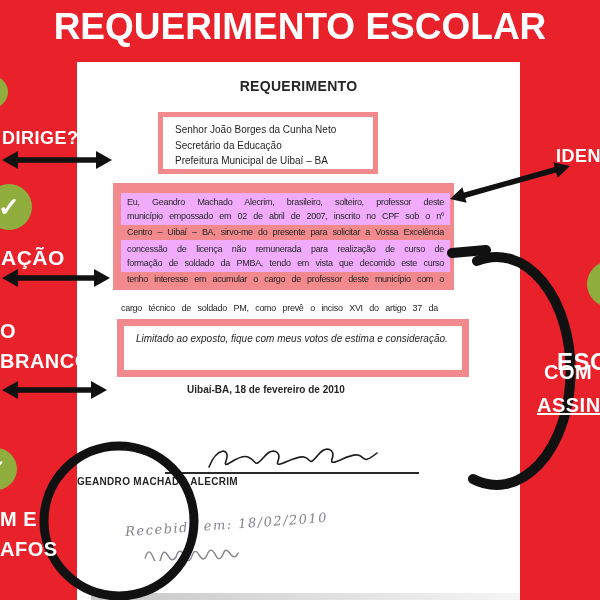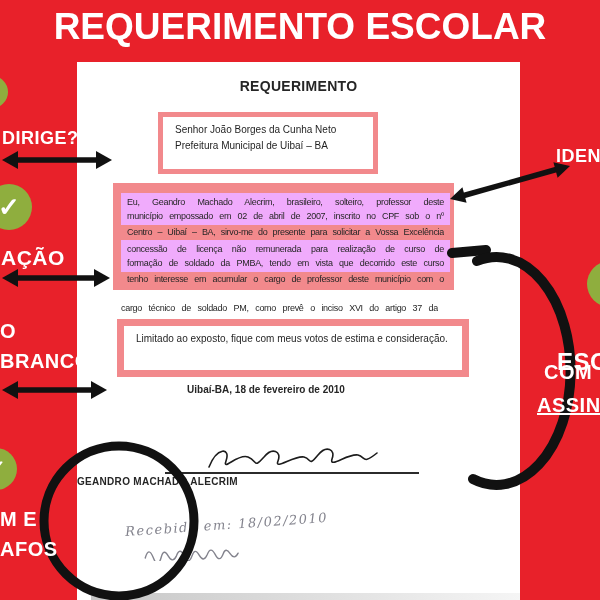--- a/index.html
+++ b/index.html
@@ -21,21 +21,21 @@
   .address-box .aline{font-size:10px;color:#1f1f1f;line-height:15.5px;}
   .pink-wrap{position:absolute;left:36px;top:121px;width:341px;
     background:#F2898C;padding:10px 4px 4px 8px;box-sizing:border-box;}
   .bline{font-size:9px;letter-spacing:-0.3px;line-height:14.2px;height:14.2px;
     color:#262626;text-align:justify;text-align-last:justify;overflow:hidden;}
   .win{background:#f0abfc;padding:2px 6px;}
   .onpink{padding:0 6px;}
   .plain-lines{position:absolute;left:44px;top:239px;width:317px;}
   .limitado-box{position:absolute;left:40px;top:257px;width:338px;height:44px;
     border:7px solid #F2898C;}
-  .limitado-box .lline{padding:7px 0 0 12px;font-size:10px;color:#262626;}
+  .limitado-box .lline{padding:7px 0 0 12px;font-size:10px;color:#262626;font-style:italic;}
   .date-line{position:absolute;top:322px;left:0;width:378px;text-align:center;
     font-size:10px;font-weight:bold;color:#262626;}
   .sig-scribble{position:absolute;left:130px;top:383px;}
   .sig-line{position:absolute;left:88px;top:410px;width:254px;height:2px;background:#2b2b2b;}
   .sig-name{position:absolute;top:414px;left:0;width:100%;text-align:left;
     font-size:10px;font-weight:bold;color:#262626;letter-spacing:0.3px;}
   .received-note{position:absolute;left:48px;top:455px;
     font-family:"DejaVu Serif", serif;font-style:italic;font-size:13px;
     color:#83838d;transform:rotate(-4deg);letter-spacing:1.5px;}
   .scribble2{position:absolute;left:66px;top:481px;}
@@ -64,20 +64,21 @@
 </head>
 <body>
 
 <div class="title">REQUERIMENTO ESCOLAR</div>
 
 <div class="page">
   <div class="doc-heading">REQUERIMENTO</div>
 
   <div class="address-box">
     <div class="aline">Senhor João Borges da Cunha Neto</div>
+    <div class="aline">Secretário da Educação</div>
     <div class="aline">Prefeitura Municipal de Uibaí – BA</div>
   </div>
 
   <div class="pink-wrap">
     <div class="win">
       <div class="bline">Eu, Geandro Machado Alecrim, brasileiro, solteiro, professor deste</div>
       <div class="bline">município empossado em 02 de abril de 2007, inscrito no CPF sob o nº</div>
     </div>
     <div class="onpink">
       <div class="bline">Centro – Uibaí – BA, sirvo-me do presente para solicitar a Vossa Excelência</div>

